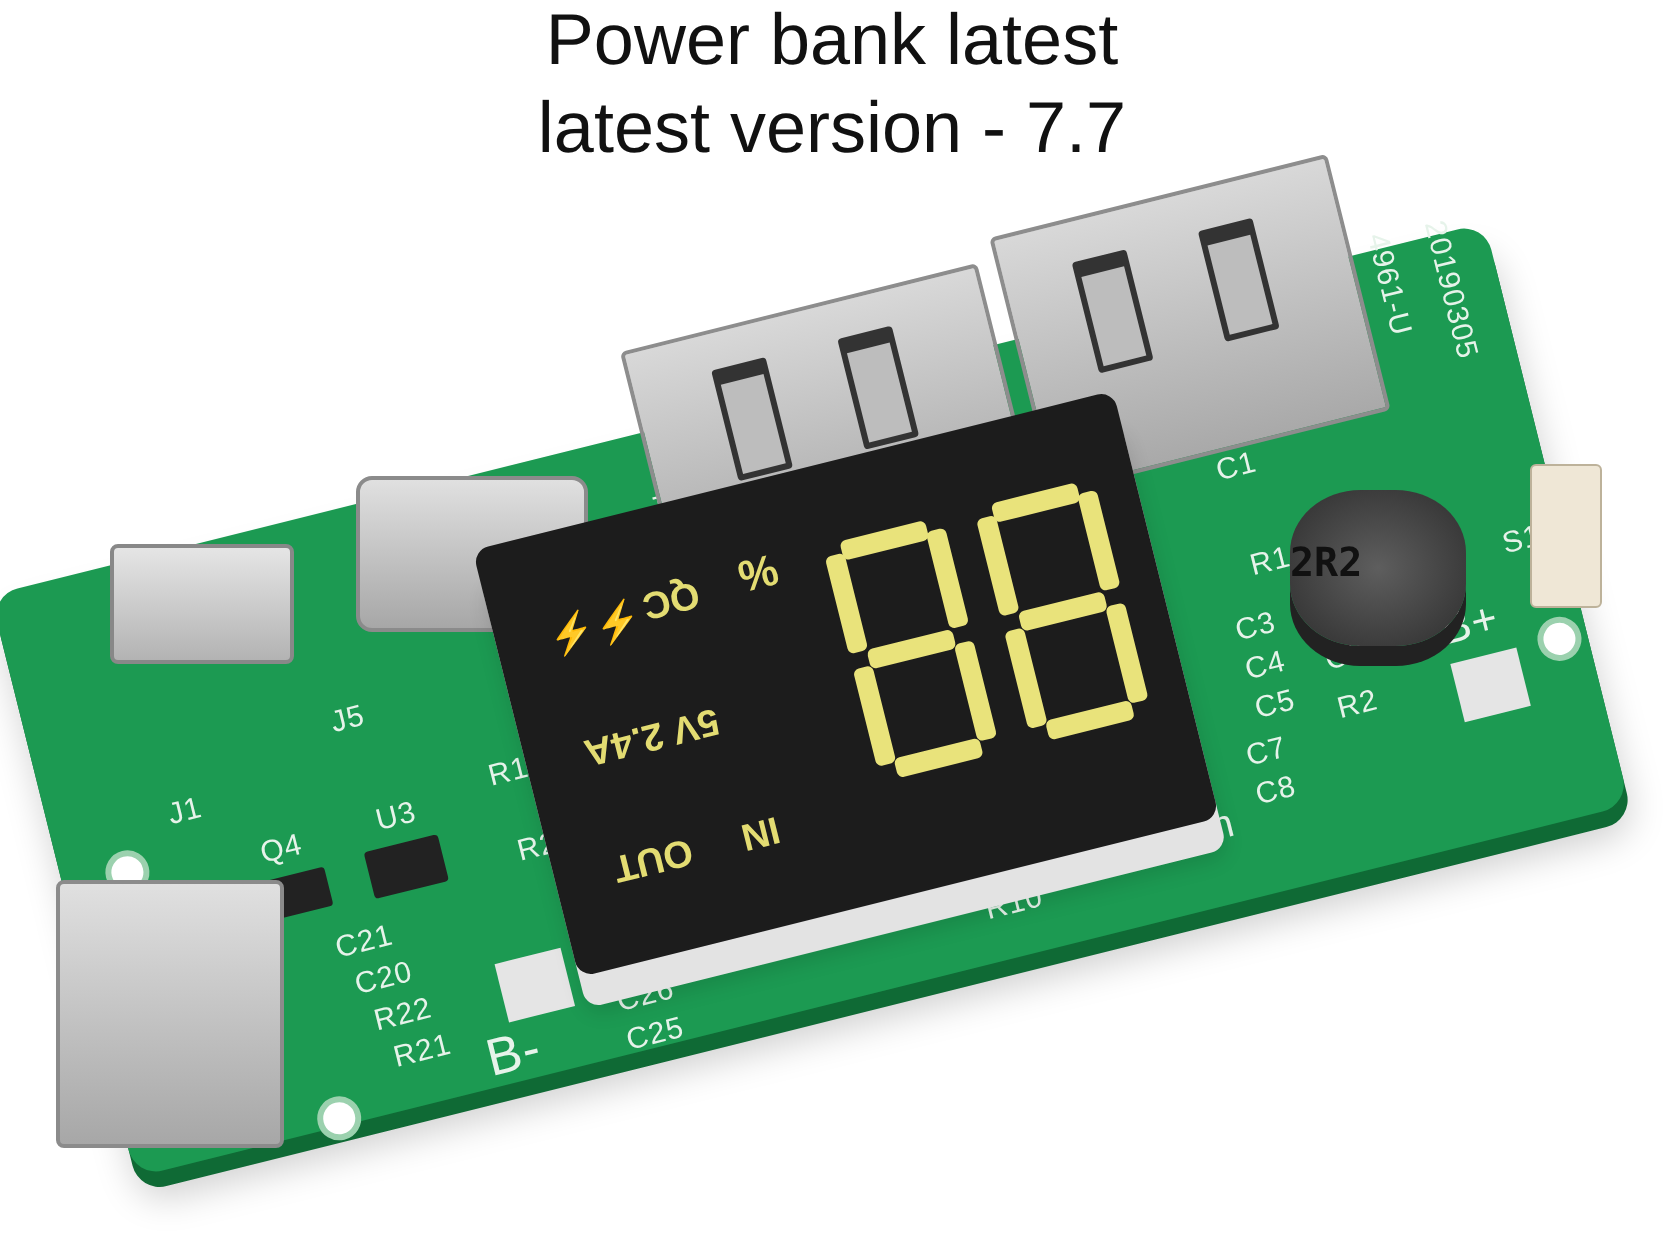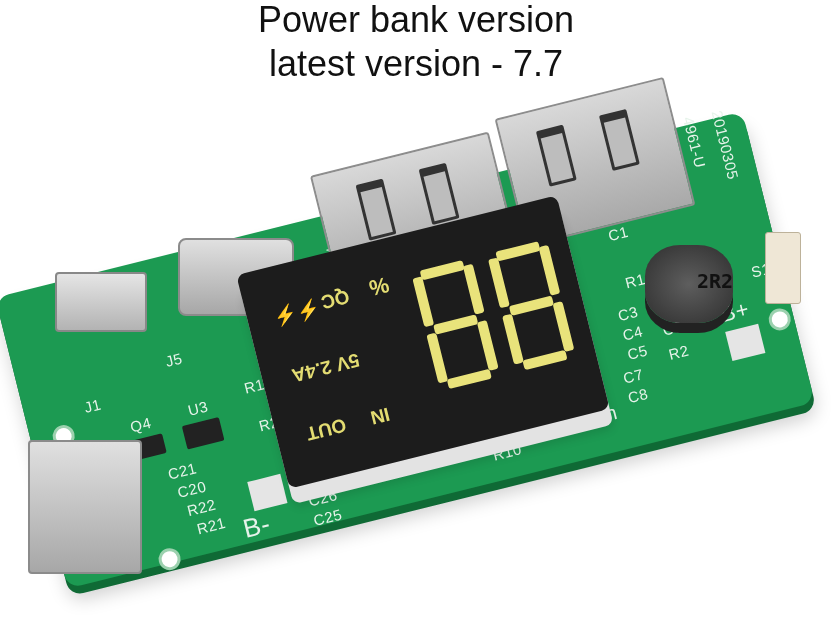--- a/index.html
+++ b/index.html
@@ -10,38 +10,38 @@
   .scene{position:absolute;left:0;top:0;width:832px;height:623px;}
   .pcb{position:absolute;left:20px;top:200px;width:770px;height:300px;background:#1c9a52;
        transform:rotate(-14deg);transform-origin:center;border-radius:14px;
        box-shadow:0 8px 0 #0f6a35, 0 14px 18px rgba(0,0,0,0.18);}
   .silk{position:absolute;color:#e6f3ea;font-size:15px;letter-spacing:0.5px;white-space:nowrap;}
   .usb-a{position:absolute;background:linear-gradient(#d8d8d8,#a9a9a9);border:2px solid #8d8d8d;border-radius:3px;}
   .usb-a .slot{position:absolute;width:22px;height:46px;border:3px solid #333;border-top-width:8px;background:#bdbdbd;border-radius:2px;}
   .usb-c{position:absolute;background:linear-gradient(#e0e0e0,#a7a7a7);border:2px solid #8b8b8b;border-radius:8px;}
   .micro{position:absolute;background:linear-gradient(#e5e5e5,#b3b3b3);border:2px solid #888;border-radius:4px;}
   .inductor{position:absolute;width:88px;height:78px;border-radius:40%;background:radial-gradient(#5e5e5e,#2e2e2e);box-shadow:0 10px 0 #222;}
-  .inductor span{position:absolute;left:0;right:0;top:24px;text-align:right;color:#111;font-family:"DejaVu Sans Mono",monospace;font-weight:bold;font-size:20px;}
+  .inductor span{position:absolute;left:0;right:0;top:24px;text-align:left;color:#111;font-family:"DejaVu Sans Mono",monospace;font-weight:bold;font-size:20px;}
   .switch{position:absolute;width:34px;height:70px;background:#efe7d6;border:1px solid #bdb29a;border-radius:3px;}
   .display{position:absolute;left:258px;top:232px;width:330px;height:220px;background:#1c1c1c;border-radius:8px;
            transform:rotate(-14deg);box-shadow:0 16px 0 #e3e3e3, 0 20px 10px rgba(0,0,0,0.12);}
   .disp-txt{position:absolute;color:#e3dc72;font-weight:bold;font-size:19px;transform:rotate(180deg);white-space:nowrap;}
   .seg-digit{position:absolute;width:62px;height:122px;}
   .seg{position:absolute;background:#e9e37b;border-radius:3px;}
   .seg.h{width:44px;height:10px;left:9px;}
   .seg.v{width:10px;height:50px;}
   .chip{position:absolute;background:#222;border-radius:2px;}
   .smd{position:absolute;width:18px;height:10px;background:#2a2a2a;border:2px solid #cfcfcf;}
   .hole{position:absolute;width:16px;height:16px;border-radius:50%;background:#fff;border:3px solid #9bd1ae;}
   .pad{position:absolute;width:34px;height:30px;background:#e5e5e5;}
 </style>
 </head>
 <body>
 
-<div class="caption" id="cap1">Power bank version</div>
+<div class="caption" id="cap1">Power bank latest</div>
 <div class="caption" id="cap2">latest version - 7.7</div>
 
 <div class="scene">
   <div class="pcb">
     <span class="silk" style="left:60px;top:120px;">J1</span>
     <span class="silk" style="left:150px;top:95px;">J5</span>
     <span class="silk" style="left:330px;top:30px;">J2</span>
     <span class="silk" style="left:590px;top:55px;">J3</span>
     <span class="silk" style="left:30px;top:160px;">R40</span>
     <span class="silk" style="left:30px;top:200px;">R41</span>

